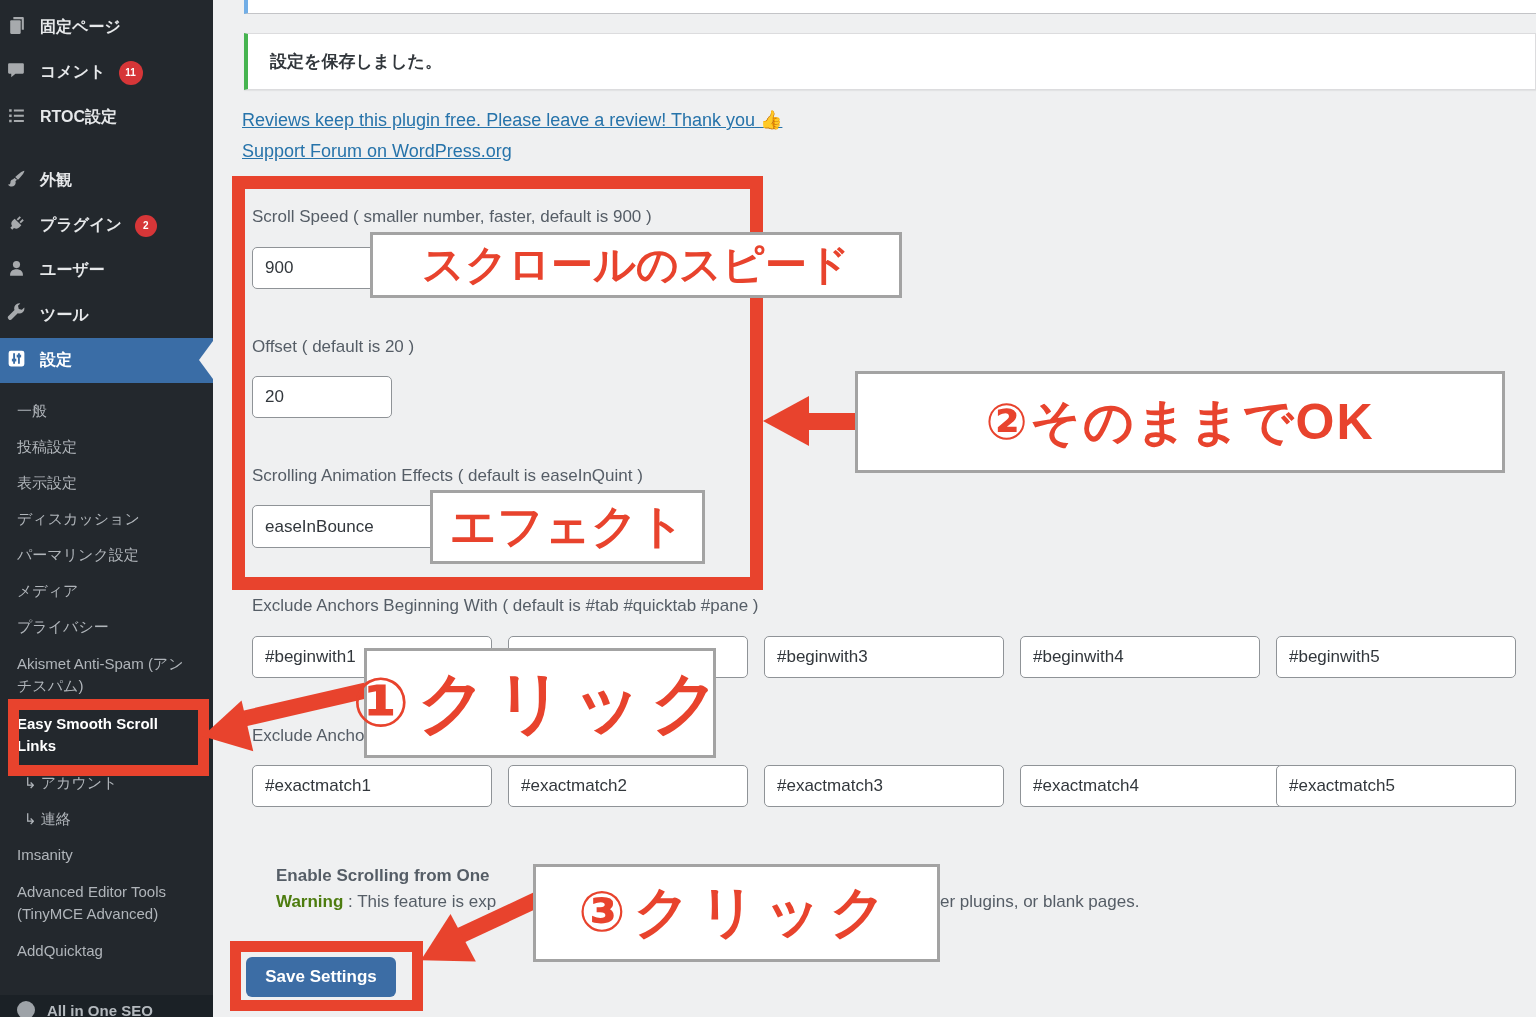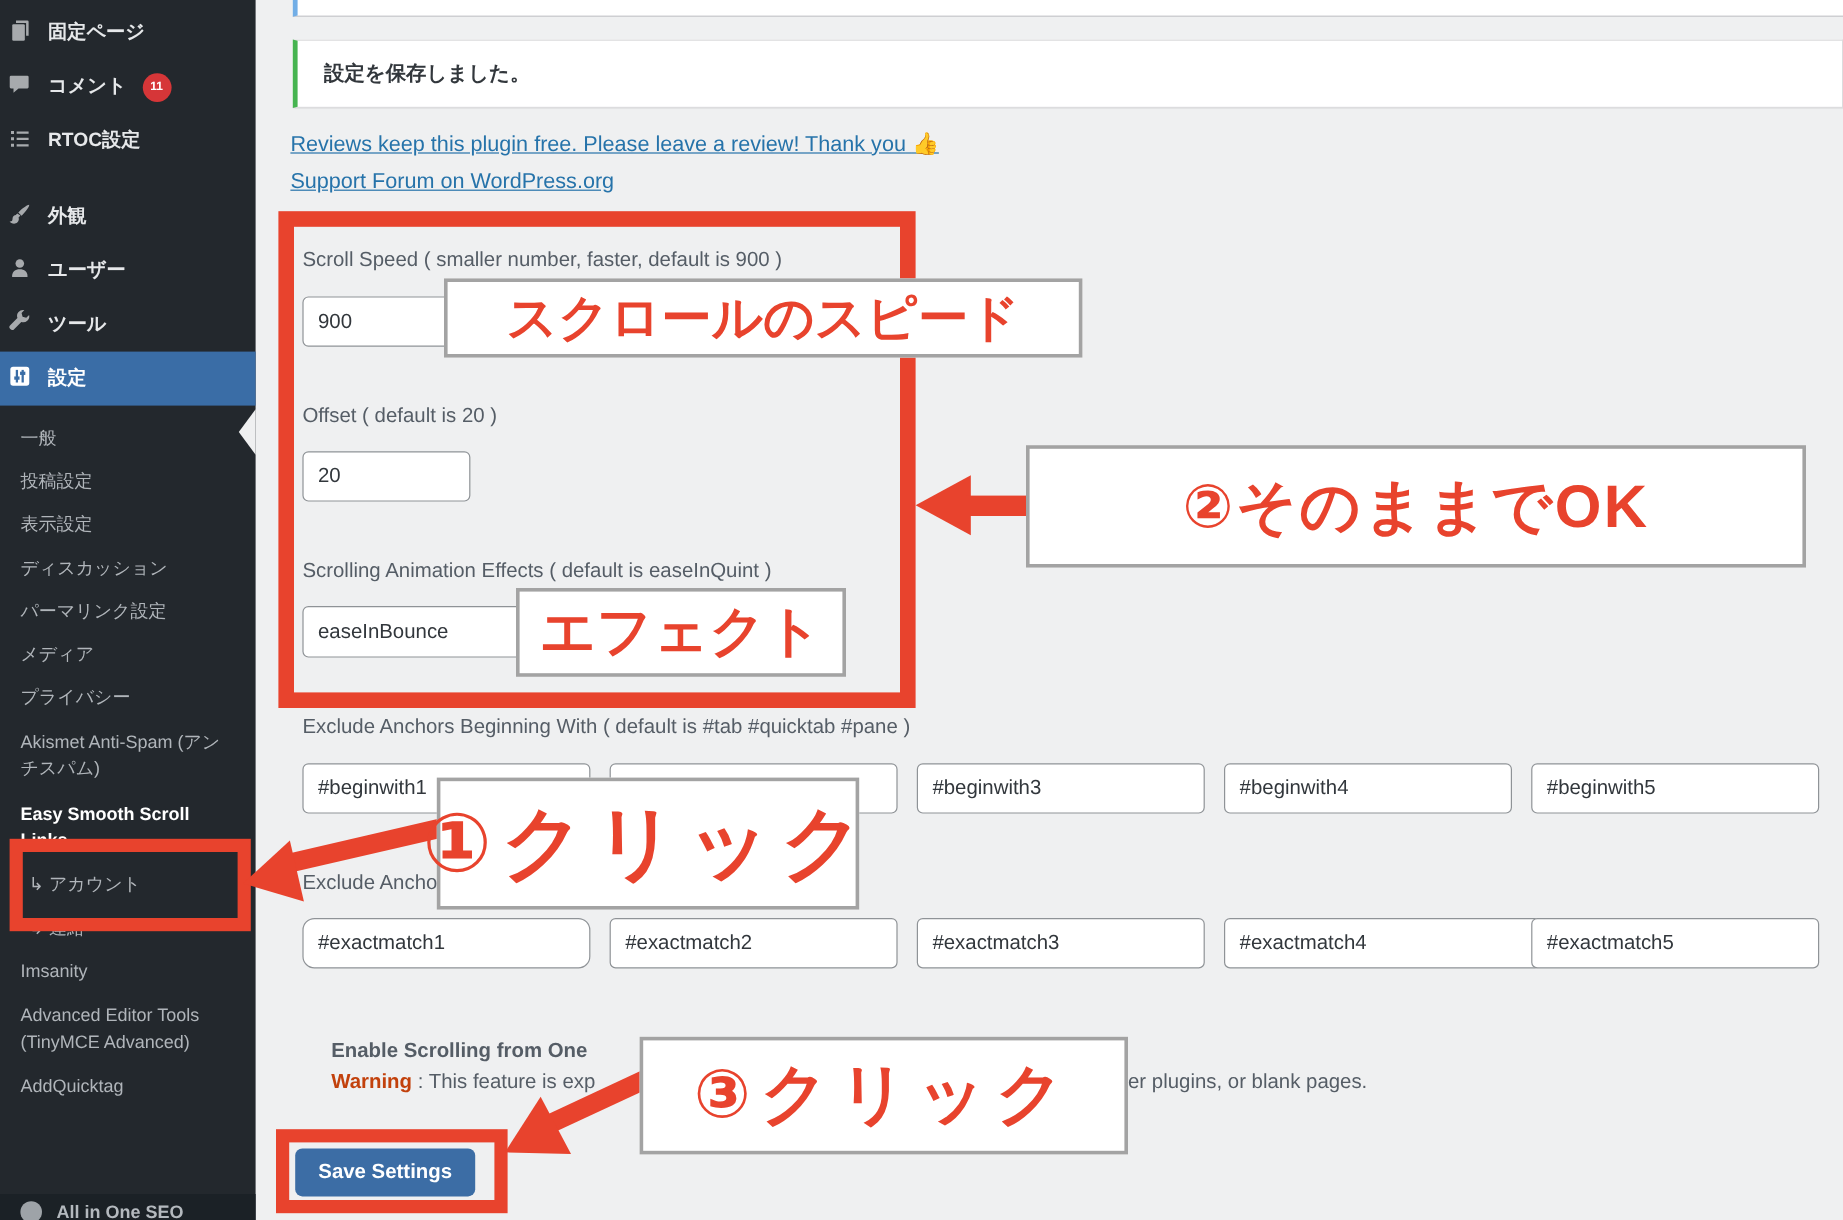--- a/index.html
+++ b/index.html
@@ -40,21 +40,21 @@
   .notice.blue{left:31px;top:0;height:14px;border-left:4px solid #72aee6;border-bottom:1px solid #c3c4c7;}
   .notice.green{left:31px;top:33px;height:57px;border:1px solid #dcdcde;border-left:4px solid #46b450;box-shadow:0 1px 1px rgba(0,0,0,.05);display:flex;align-items:center;padding-left:22px;font-size:17px;font-weight:600;color:#32373c;}
   a.plain{color:var(--link);text-decoration:underline;font-size:18px;cursor:pointer;}
   .lbl{position:absolute;color:var(--label);font-size:17px;white-space:nowrap;}
   .inp{position:absolute;background:#fff;border:1px solid #8f9397;border-radius:5px;height:42px;font-size:17px;color:#32373c;padding-left:12px;font-family:"Liberation Sans","DejaVu Sans",sans-serif;}
   .selbox{position:absolute;background:#fff;border:1px solid #8f9397;border-radius:5px;height:43px;display:flex;align-items:center;padding-left:12px;font-size:17px;color:#32373c;cursor:pointer;}
   .redframe{position:absolute;left:19px;top:176px;width:531px;height:414px;border:13px solid var(--red);z-index:4;}
   .ann{position:absolute;background:#fff;border:3px solid #a3a3a3;display:flex;align-items:center;justify-content:center;color:var(--red);font-weight:700;white-space:nowrap;z-index:10;}
   .shaft{position:absolute;background:var(--red);z-index:9;}
   .ahead{position:absolute;width:0;height:0;border-style:solid;border-color:transparent;border-right-color:var(--red);z-index:9;}
-  .warnbold{font-weight:700;color:#c2410c;}
+  .warnbold{font-weight:700;color:#4d7c0f;}
   .warntxt{position:absolute;color:var(--label);font-size:17px;white-space:nowrap;}
   .savebox{position:absolute;left:17px;top:941px;width:193px;height:70px;border:11px solid var(--red);z-index:8;}
   .savebtn{position:absolute;left:33px;top:957px;width:150px;height:40px;background:var(--btnblue);border:none;border-radius:6px;color:#fff;font-size:17px;font-weight:700;cursor:pointer;font-family:"Liberation Sans","DejaVu Sans",sans-serif;}
 </style>
 </head>
 <body>
 
 <aside id="sidebar">
   <ul class="menu-top">
     <li class="mi">
@@ -76,20 +76,29 @@
             <path class="ic" d="M3 4h2.4v2.4H3zM3 9h2.4v2.4H3zM3 14h2.4v2.4H3zM7.5 4.4h9.5v1.8H7.5zM7.5 9.4h9.5v1.8H7.5zM7.5 14.4h9.5v1.8H7.5z"></path>
           </svg></span>
       <span>RTOC設定</span>
     </li>
     <li class="sep"></li>
     <li class="mi">
       <span><svg viewBox="0 0 20 20">
             <path class="ic" d="M17.5 2.5c-2.2.2-6 3.4-8.7 6.1l2.6 2.6c2.7-2.7 6-6.5 6.1-8.7zM8 9.5l-1.2 1.2c-2 .4-2.6 1.8-2.6 3.3 0 1.5-1.4 2-2.4 1.6 1 2 4.6 2.6 6.2 1 1.3-1.3 1.5-2.8 1-4l1.5-1.5L8 9.5z"></path>
           </svg></span>
       <span>外観</span>
+    </li>
+    <li class="mi">
+      <span><svg viewBox="0 0 20 20">
+            <g transform="rotate(45 10 10)">
+              <path class="ic" d="M7.2 3h1.8v4H7.2zM11 3h1.8v4H11zM5.5 8h9v2.6a4.2 4.2 0 0 1-3.2 4.1V17H8.7v-2.3a4.2 4.2 0 0 1-3.2-4.1V8z"></path>
+            </g>
+          </svg></span>
+      <span>プラグイン</span>
+      <span class="badge small">2</span>
     </li>
     <li class="mi">
       <span><svg viewBox="0 0 20 20">
             <circle class="ic" cx="10" cy="6.3" r="3.4"></circle>
             <path class="ic" d="M10 10.8c-3.7 0-6.1 2.1-6.1 5.2v1h12.2v-1c0-3.1-2.4-5.2-6.1-5.2z"></path>
           </svg></span>
       <span>ユーザー</span>
     </li>
     <li class="mi">
       <span><svg viewBox="0 0 20 20">
@@ -174,21 +183,21 @@
   <input class="inp" style="left: 295px; top: 636px; width: 240px;" readonly="" value="#beginwith2">
   <input class="inp" style="left: 551px; top: 636px; width: 240px;" readonly="" value="#beginwith3">
   <input class="inp" style="left: 807px; top: 636px; width: 240px;" readonly="" value="#beginwith4">
   <input class="inp" style="left: 1063px; top: 636px; width: 240px;" readonly="" value="#beginwith5">
 
   <div class="ann" style="left:151px;top:648px;width:352px;height:110px;font-size:68px;letter-spacing:8px;">①クリック</div>
   <div class="shaft" style="left:25px;top:712px;width:140px;height:16px;transform:rotate(-13deg);transform-origin:left center;"></div>
   <div class="ahead" style="left:-11px;top:705px;border-width:26px 46px 26px 0;transform:rotate(-13deg);"></div>
 
   <div class="lbl" style="left:39px;top:726px;">Exclude Anchor</div>
-  <input class="inp" style="left: 39px; top: 765px; width: 240px; border-radius: 10px;" readonly="" value="#exactmatch1">
+  <input class="inp" style="left: 39px; top: 765px; width: 240px;" readonly="" value="#exactmatch1">
   <input class="inp" style="left: 295px; top: 765px; width: 240px;" readonly="" value="#exactmatch2">
   <input class="inp" style="left: 551px; top: 765px; width: 240px;" readonly="" value="#exactmatch3">
   <input class="inp" style="left: 807px; top: 765px; width: 264px;" readonly="" value="#exactmatch4">
   <input class="inp" style="left: 1063px; top: 765px; width: 240px;" readonly="" value="#exactmatch5">
 
   <div class="warntxt warnbold" style="left:63px;top:866px;">Enable Scrolling from One</div>
   <div class="warntxt" style="left:63px;top:892px;">
     <span class="warnbold">Warning</span><span> : This feature is exp</span>
   </div>
   <div class="warntxt" style="left:727px;top:892px;">er plugins, or blank pages.</div>

